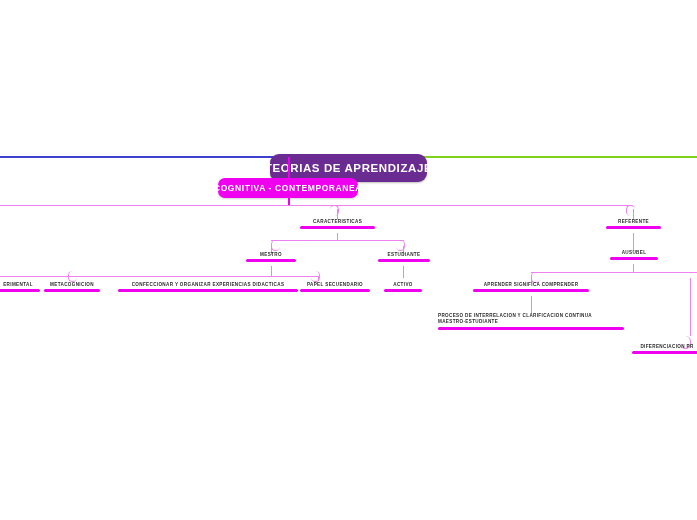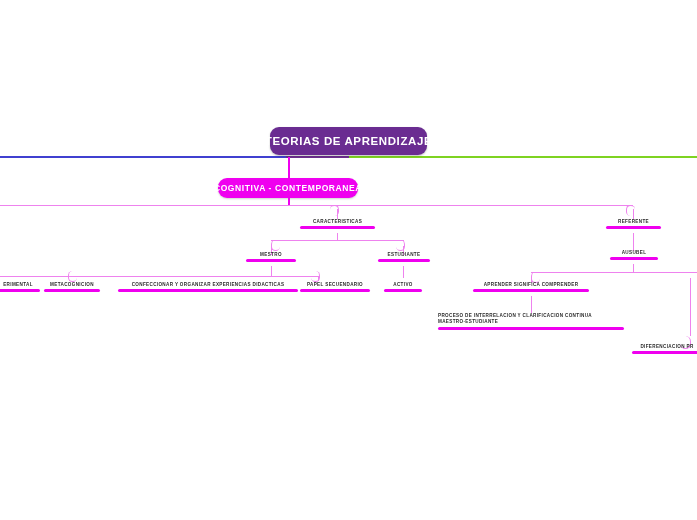--- a/index.html
+++ b/index.html
@@ -38,20 +38,21 @@
     display:flex;align-items:center;justify-content:center;
     text-align:center;
     white-space:nowrap;
   }
   .pill.root{
     background:#6a2c91;
     font-size:11.5px;
     padding:0 14px;
     height:28px;
     box-shadow:0 1px 2px rgba(0,0,0,.25);
+    margin-top:27px;
   }
   .pill.branch{
     background:#ef00ef;
     font-size:8.5px;
     padding:0 12px;
     height:20px;
     box-shadow:0 1px 2px rgba(0,0,0,.18);
   }
 
   
@@ -85,21 +86,21 @@
   <div class="wire h blue" style="left:0px;   top:156px; width:286px;"></div>
   <div class="wire h rootbar" style="left:286px; top:156px; width:63px;"></div>
   <div class="wire h green" style="left:349px; top:156px; width:348px;"></div>
 
   <div class="node pill root" style="left:270px; top:127px; width:157px;">
     <span>TEORIAS DE APRENDIZAJE</span>
   </div>
 
   <div class="wire v strong" style="left:288px; top:157px; height:21px; width:2px;"></div>
 
-  <div class="node pill branch" style="left:218px; top:178px; width:140px;">
+  <div class="node pill branch" style="left:218px; top:178px; width:140px;border-radius:7px;">
     <span>COGNITIVA - CONTEMPORANEA</span>
   </div>
 
   <div class="wire v strong" style="left:288px; top:198px; height:8px; width:2px;"></div>
 
   <div class="wire h" style="left:0px; top:205px; width:337px;"></div>
   <div class="wire h" style="left:337px; top:205px; width:296px;"></div>
 
   <div class="elbow tr" style="left:330px; top:205px; width:8px; height:10px;"></div>
   <div class="wire v" style="left:337px; top:209px; height:10px;"></div>

